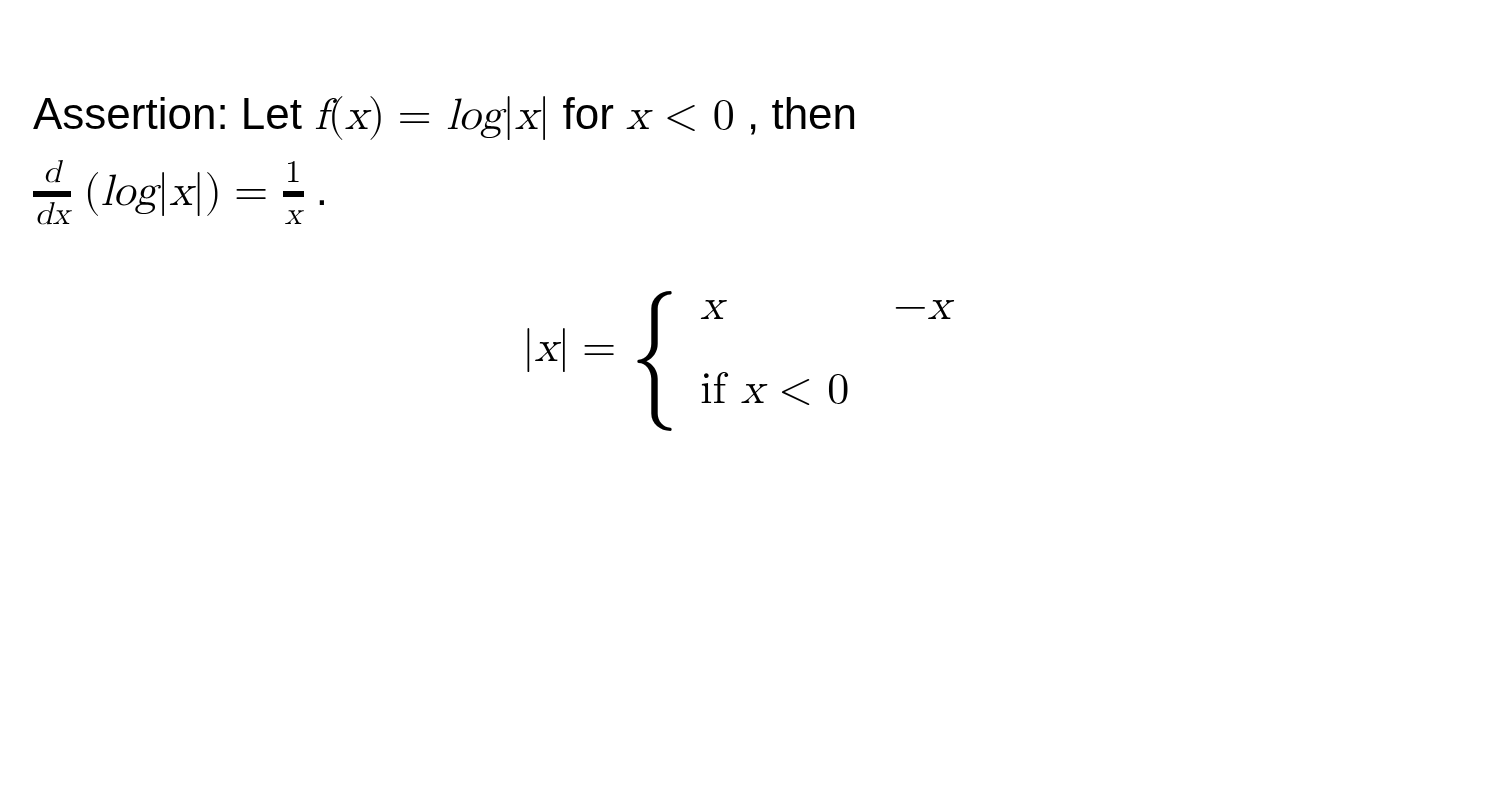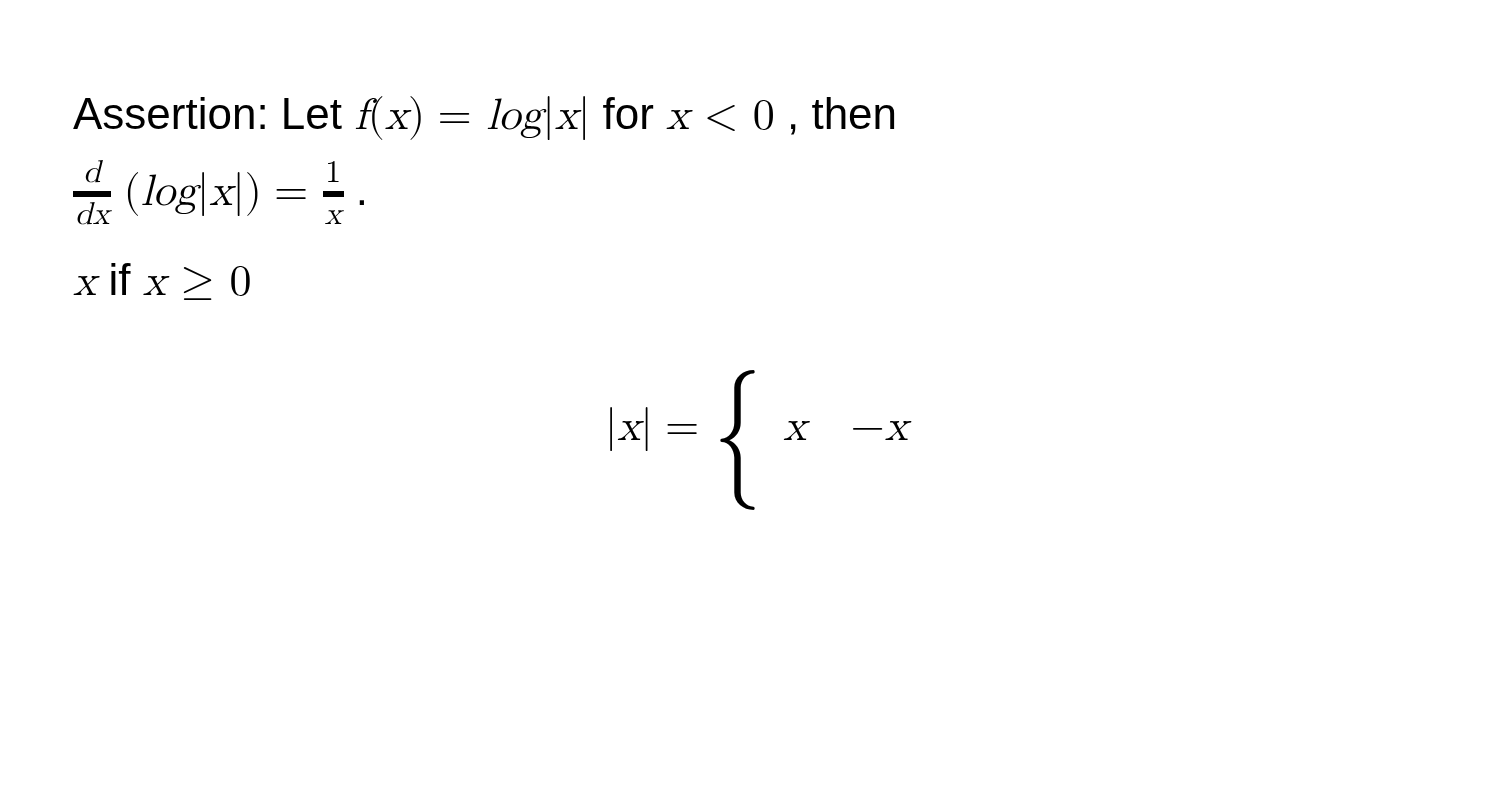--- a/index.html
+++ b/index.html
@@ -5,21 +5,21 @@
   html, body {
     margin: 0;
     padding: 0;
     width: 1500px;
     height: 788px;
     background: #ffffff;
     font-family: Arial, Helvetica, sans-serif;
     color: #000000;
   }
   .page {
-    padding: 80px 60px 0 73px;
+    padding: 80px 60px 0 33px;
     font-size: 44px;
     line-height: 1.55;
   }
   .math {
     font-family: "Latin Modern Math", "Cambria Math", "STIX Two Math", Georgia, "Times New Roman", serif;
     font-style: italic;
   }
   .math.up {
     font-style: normal;
   }
@@ -108,37 +108,35 @@
     <span class="math up">(</span><span class="math">log</span><span class="math up">|</span><span class="math">x</span><span class="math up">|</span><span class="math up">)</span>
     <span class="math up"> = </span>
     <span class="frac math">
       <span class="num"><span class="math up">1</span></span>
       <span class="den"><span class="math">x</span></span>
     </span>
     <span> .</span>
   </div>
 
 
-  <div class="line reason-line2">
-    <span class="math">x</span>
-    <span> if </span>
-    <span class="math">x</span><span class="math up"> ≥ </span><span class="math up">0</span>
-  </div>
 
   <div class="center-eq">
     <span class="eq-row">
       <span>
         <span class="math up">|</span><span class="math">x</span><span class="math up">|</span>
         <span class="math up"> = </span>
       </span>
       <span class="brace">{</span>
       <span class="cases">
         <span>
           <span class="math">x</span>
         </span>
         <span>
           <span class="math up">−</span><span class="math">x</span>
         </span>
+        <span>
+          <span class="math up cond-if">if </span><span class="math">x</span><span class="math up"> &lt; </span><span class="math up">0</span>
+        </span>
       </span>
     </span>
   </div>
 
 </div>
 
 </body></html>

